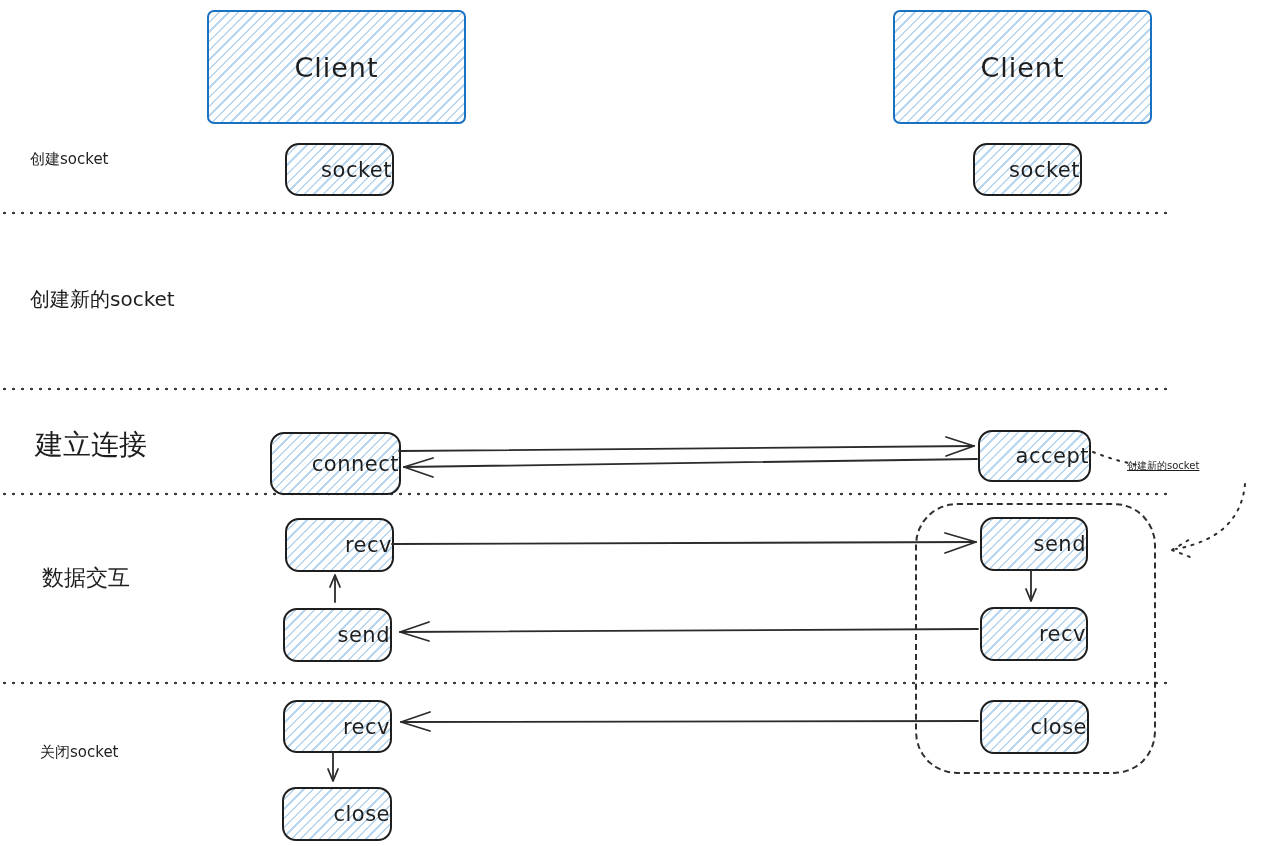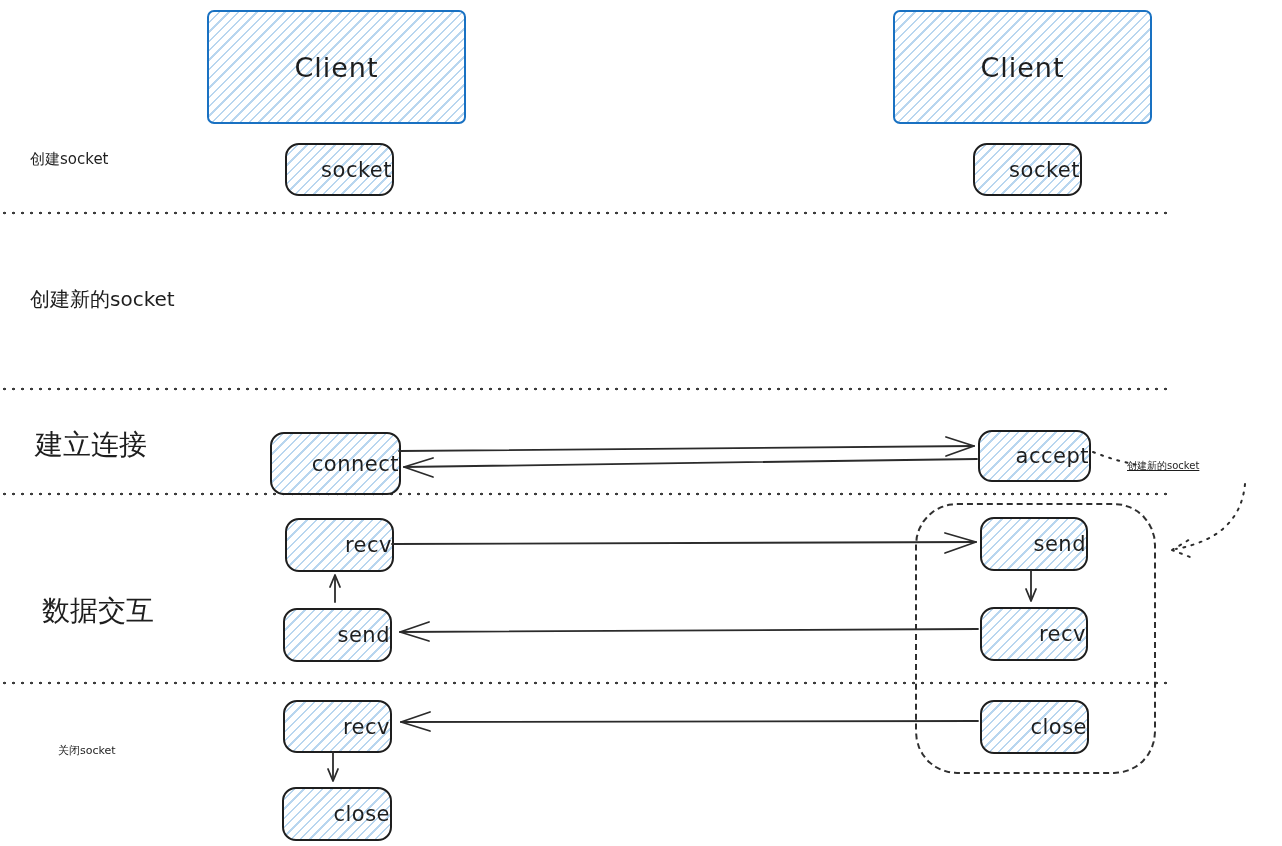--- a/index.html
+++ b/index.html
@@ -54,22 +54,22 @@
   <div class="actor hatch" style="left:207px;top:10px;width:255px;height:110px">
     <span>Client</span>
   </div>
   <div class="actor hatch" style="left:893px;top:10px;width:255px;height:110px">
     <span>Client</span>
   </div>
 
   <div class="stage-label" style="left:30px;top:150px;font-size:15px">创建socket</div>
   <div class="stage-label" style="left:30px;top:286px;font-size:20px">创建新的socket</div>
   <div class="stage-label" style="left:35px;top:426px;font-size:28px">建立连接</div>
-  <div class="stage-label" style="left:42px;top:592px;font-size:28px">数据交互</div>
-  <div class="stage-label" style="left:58px;top:743px;font-size:11px">关闭socket</div>
+  <div class="stage-label" style="left:42px;top:563px;font-size:22px">数据交互</div>
+  <div class="stage-label" style="left:40px;top:743px;font-size:15px">关闭socket</div>
 
   <div class="node hatch" style="left:285px;top:143px;width:105px;height:49px">
     <span>socket</span>
   </div>
   <div class="node hatch" style="left:973px;top:143px;width:105px;height:49px">
     <span>socket</span>
   </div>
 
 
   <div class="node hatch" style="left:270px;top:432px;width:127px;height:59px">

